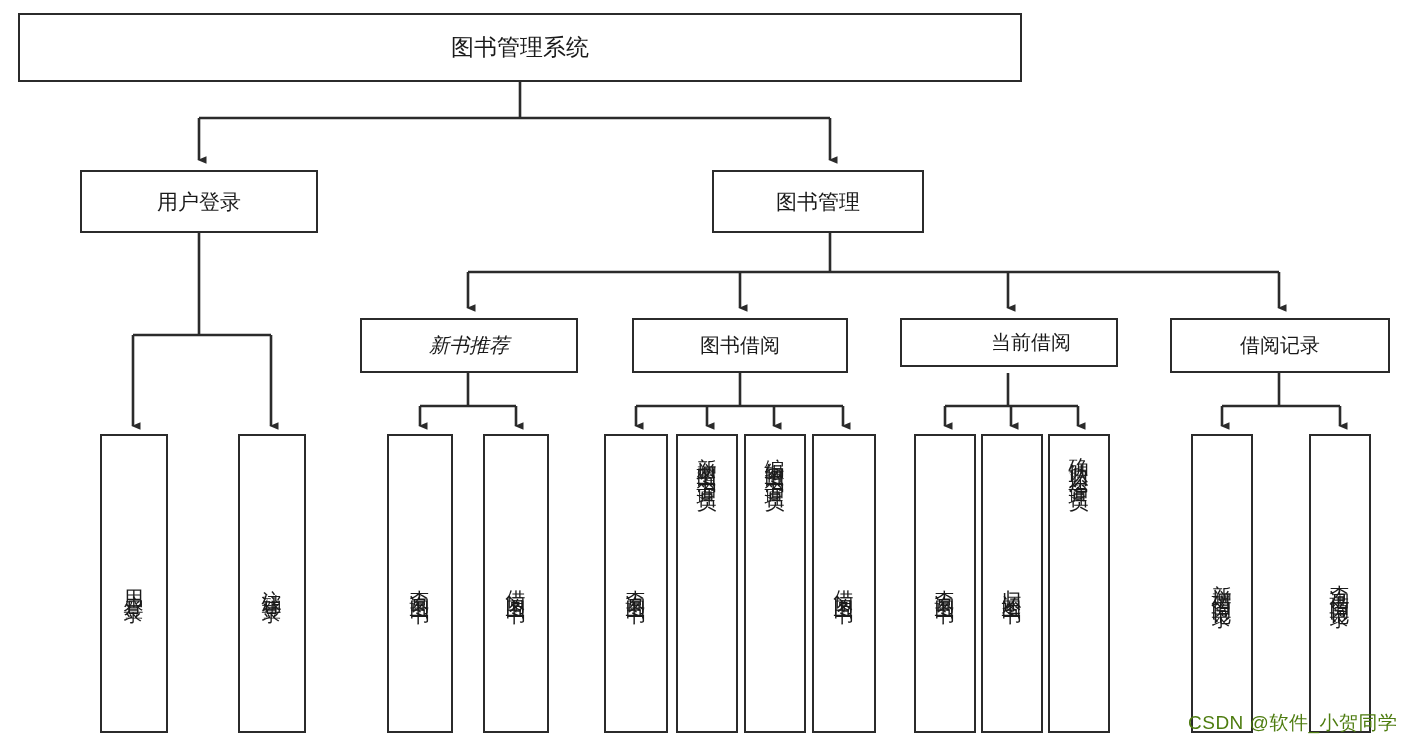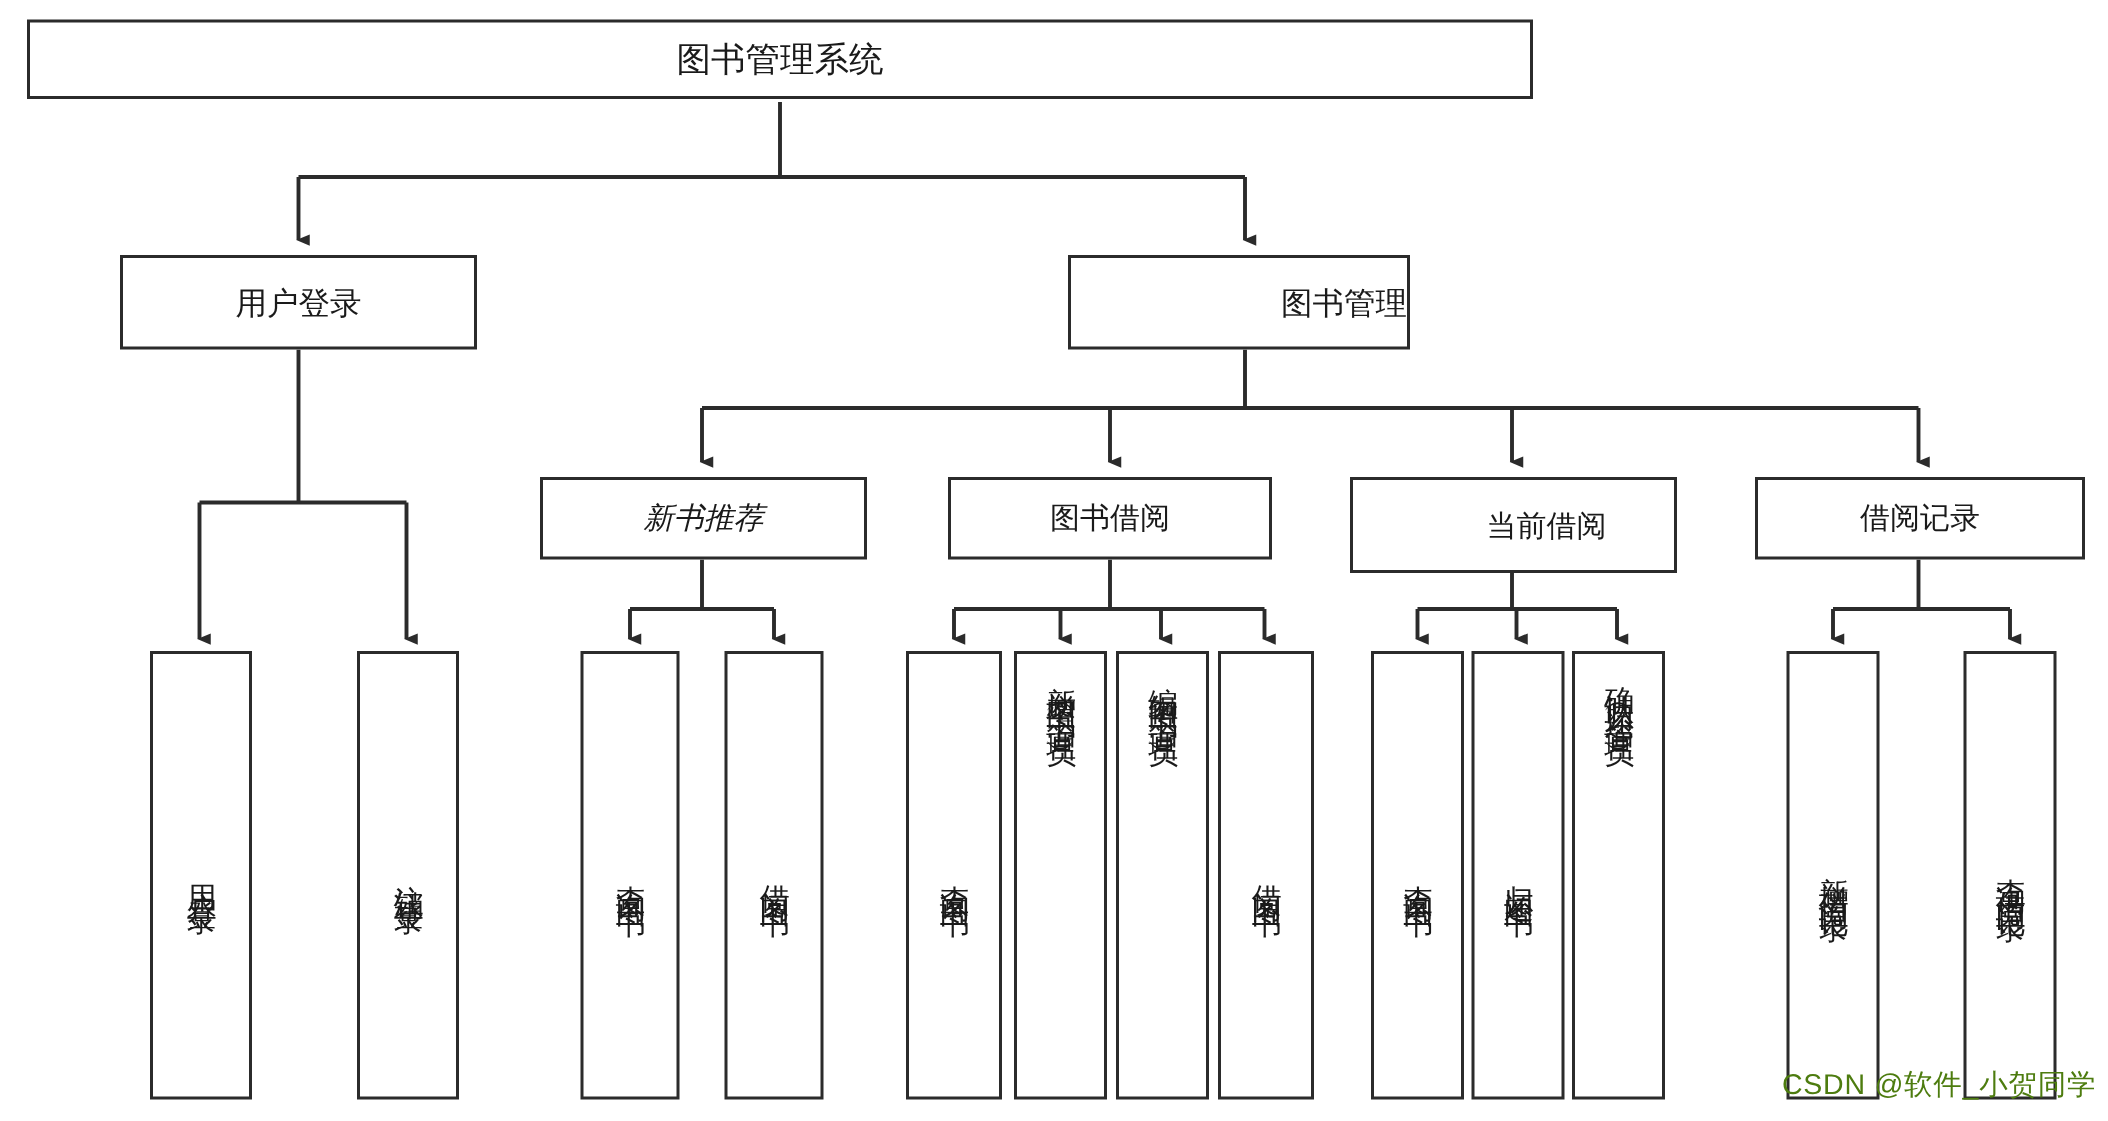--- a/index.html
+++ b/index.html
@@ -98,38 +98,38 @@
       <path d="M 1011 406 L 1011 426" marker-end="url(#arrow)"></path>
       <path d="M 1078 406 L 1078 426" marker-end="url(#arrow)"></path>
 
       <path d="M 1279 373 L 1279 406"></path>
       <path d="M 1222 406 L 1340 406"></path>
       <path d="M 1222 406 L 1222 426" marker-end="url(#arrow)"></path>
       <path d="M 1340 406 L 1340 426" marker-end="url(#arrow)"></path>
     </g>
   </svg>
 
-  <div class="node-box level0" style="left:18px;top:13px;width:1004px;height:53px;">
+  <div class="node-box level0" style="left:18px;top:13px;width:1004px;height:69px;">
     <span>图书管理系统</span>
   </div>
 
   <div class="node-box level1" style="left:80px;top:170px;width:238px;height:63px;">
     <span>用户登录</span>
   </div>
-  <div class="node-box level1" style="left:712px;top:170px;width:228px;height:63px;justify-content:flex-end;">
+  <div class="node-box level1" style="left:712px;top:170px;width:212px;height:63px;">
     <span>图书管理</span>
   </div>
 
   <div class="node-box level2" style="left:360px;top:318px;width:218px;height:55px;font-style:italic;">
     <span>新书推荐</span>
   </div>
   <div class="node-box level2" style="left:632px;top:318px;width:216px;height:55px;text-align:center;">
     <span>图书借阅</span>
   </div>
-  <div class="node-box level2" style="left:900px;top:318px;width:218px;height:64px;padding-left:44px;">
+  <div class="node-box level2" style="left:900px;top:318px;width:218px;height:49px;padding-left:44px;">
     <span>当前借阅</span>
   </div>
   <div class="node-box level2" style="left:1170px;top:318px;width:220px;height:55px;">
     <span>借阅记录</span>
   </div>
 
   <div class="node-box leaf centered" style="left:100px;top:434px;width:68px;height:299px;">
     <span class="vtext">用户登录</span>
   </div>
   <div class="node-box leaf centered" style="left:238px;top:434px;width:68px;height:299px;">

